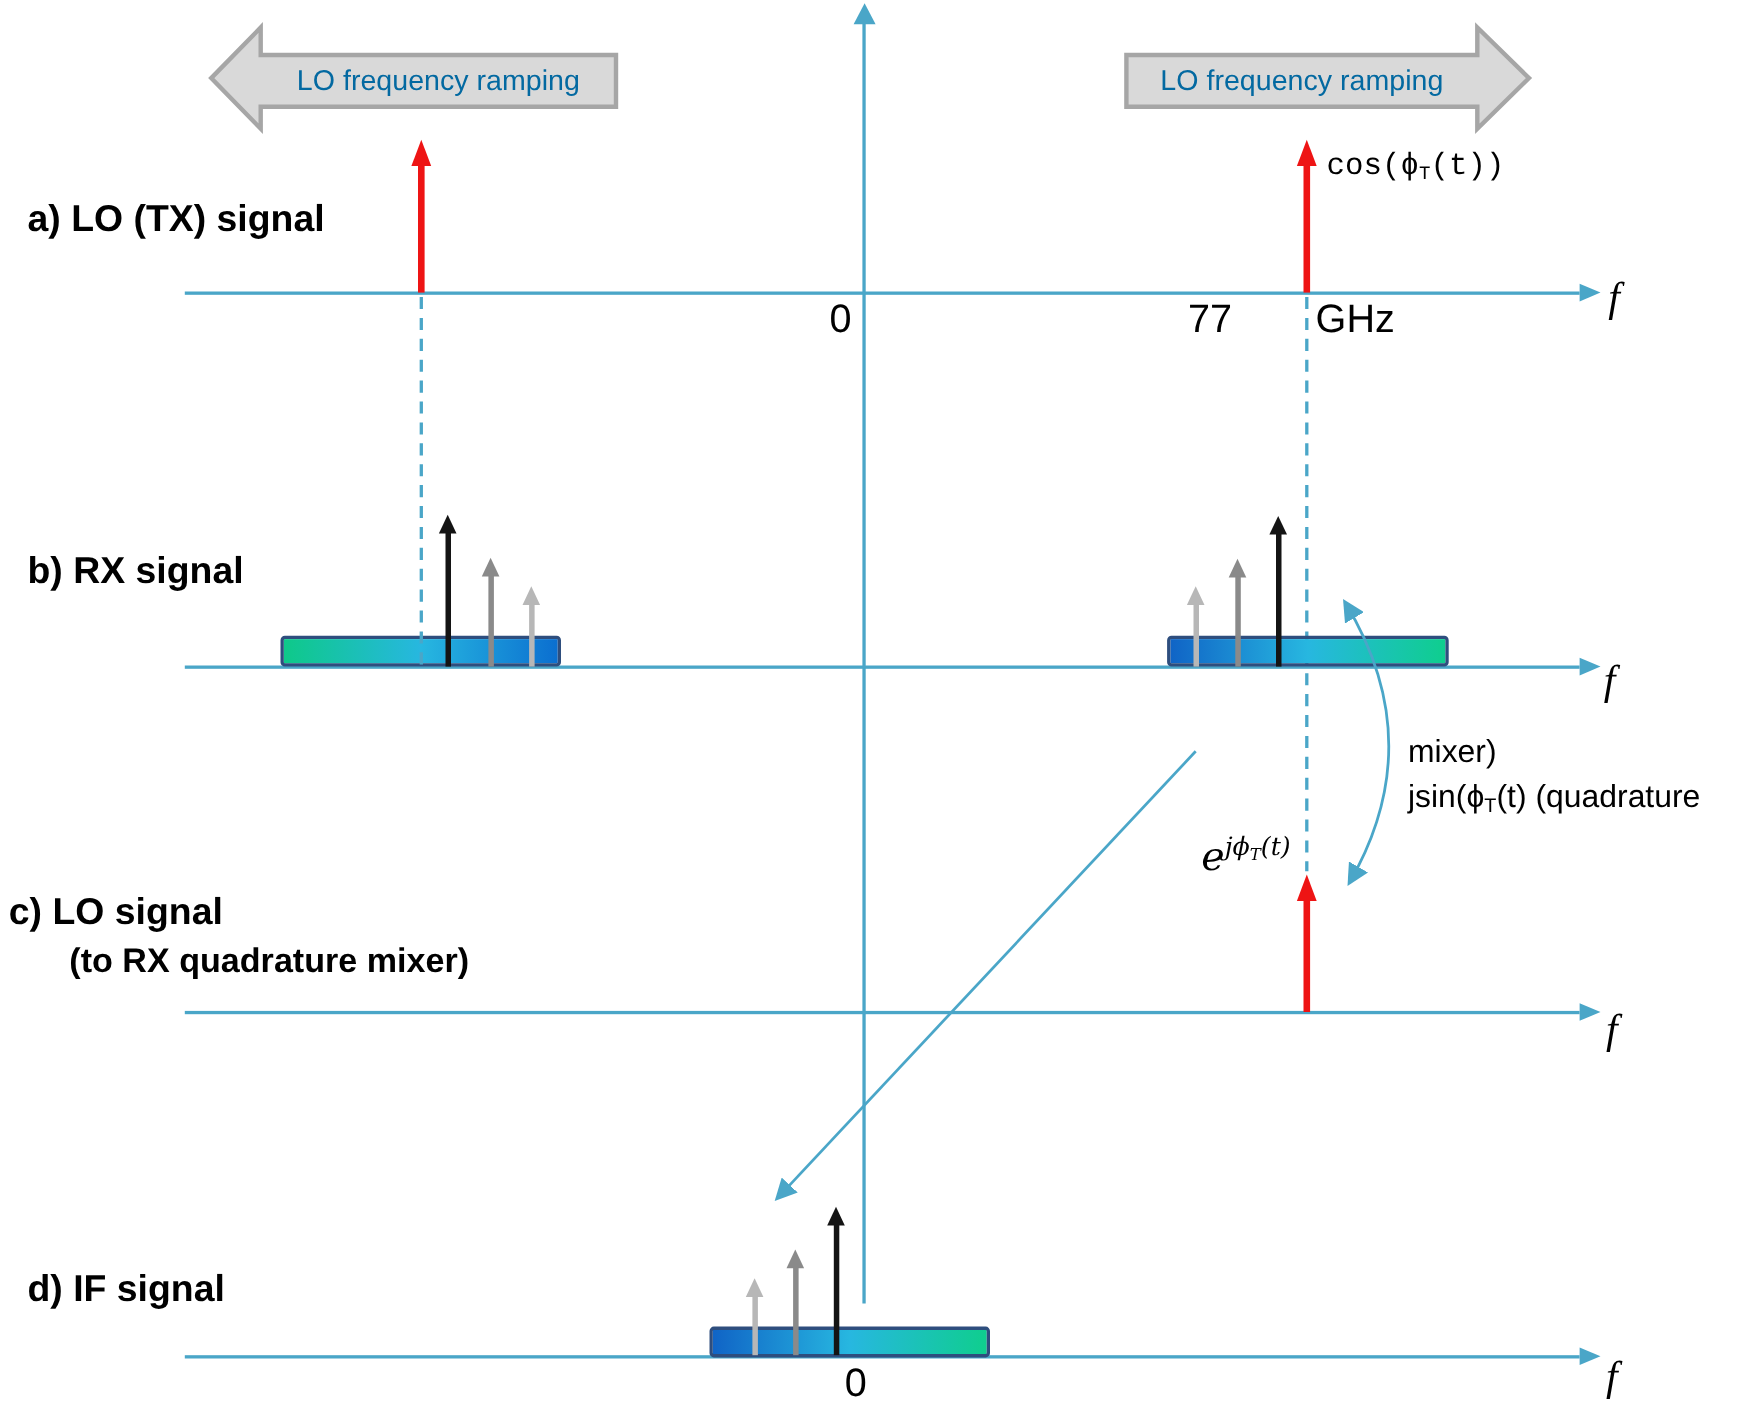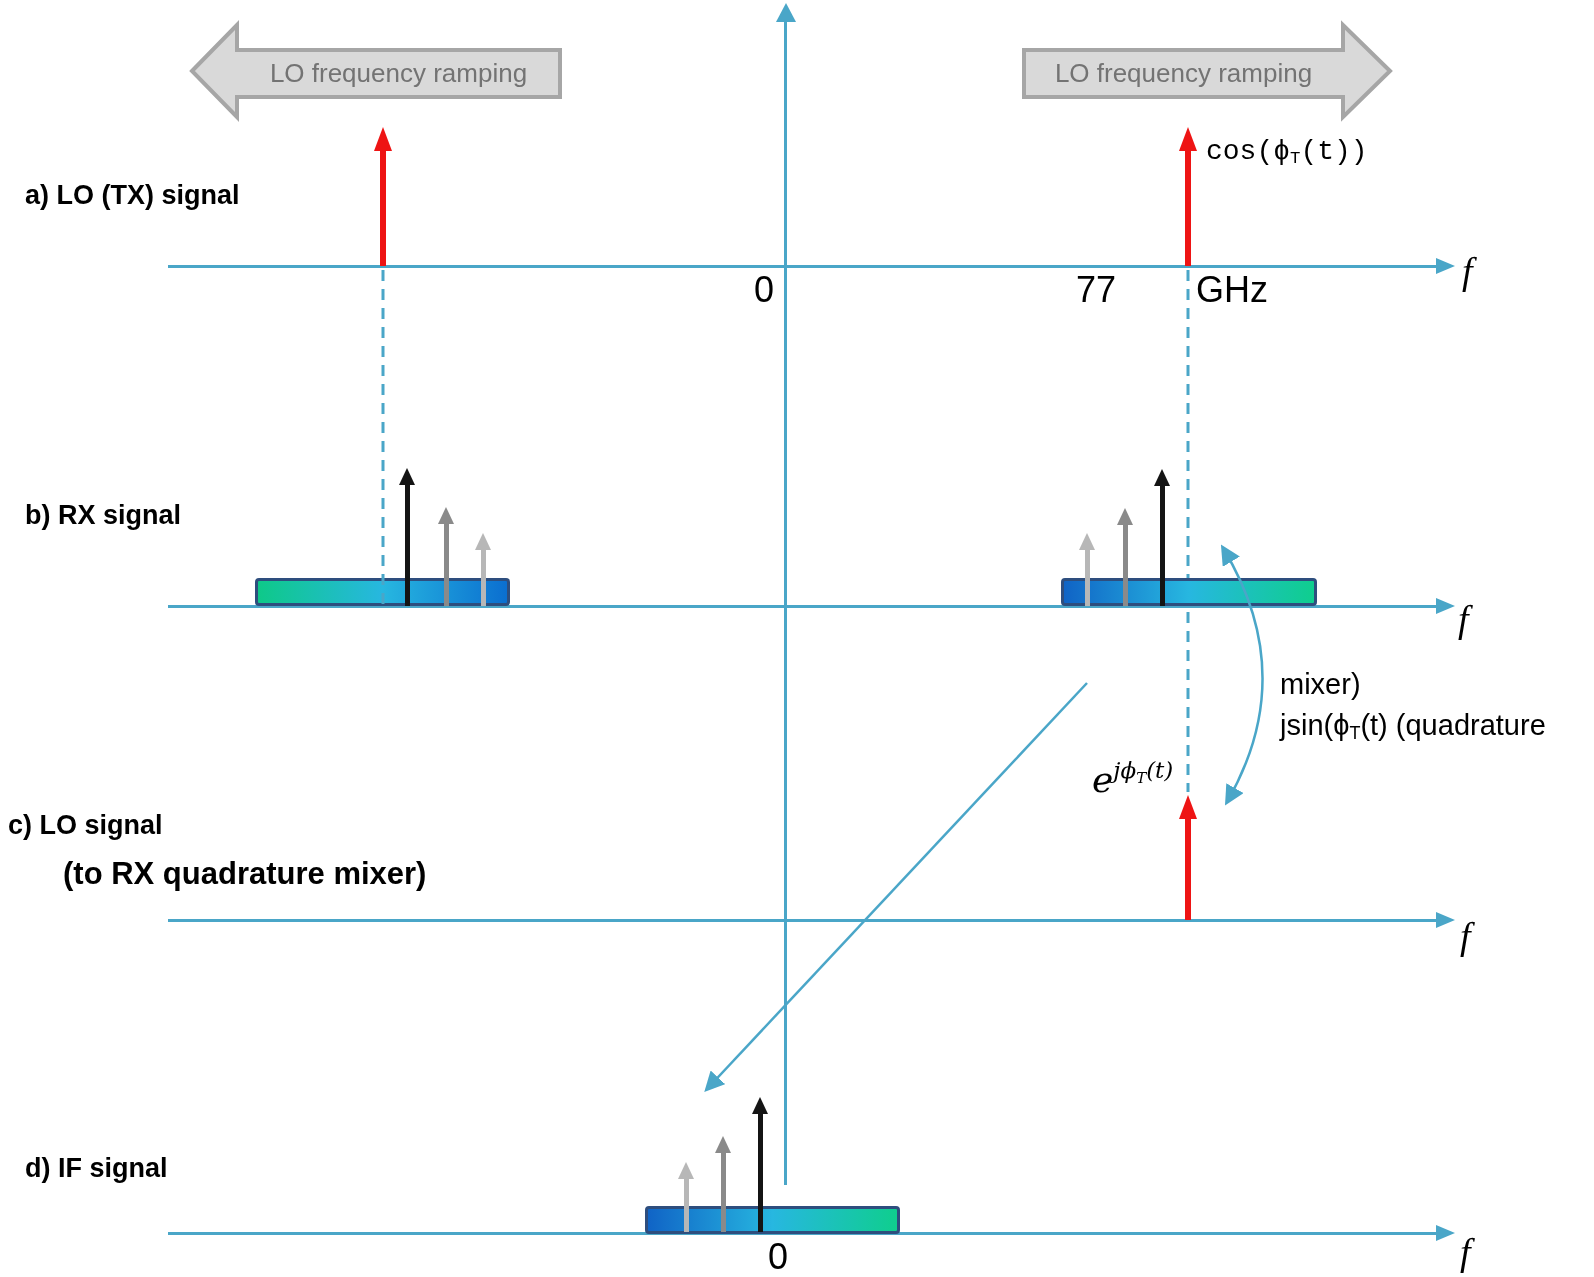--- a/index.html
+++ b/index.html
@@ -38,26 +38,26 @@
   .c-gray{background:#8a8a8a;}           .h-gray{border-bottom-color:#8a8a8a;}
   .c-lgray{background:#b7b7b7;}          .h-lgray{border-bottom-color:#b7b7b7;}
 
   
   .bar{position:absolute;height:28px;box-sizing:border-box;
     border:3px solid #2e4e7e;border-radius:4px;}
   .bar-g2b{background:linear-gradient(90deg,#0ec989 0%,#27b7e0 50%,#0b6fd0 100%);}
   .bar-b2g{background:linear-gradient(90deg,#1064c6 0%,#27b7e0 50%,#0fce8e 100%);}
 
   
-  .title{position:absolute;font-weight:bold;font-size:27px;letter-spacing:0px;white-space:nowrap;}
+  .title{position:absolute;font-weight:bold;font-size:34px;letter-spacing:0px;white-space:nowrap;}
   .subtitle{position:absolute;font-weight:bold;font-size:31px;white-space:nowrap;}
   .axis-f{position:absolute;font-family:"Liberation Serif", serif;font-style:italic;
     font-size:38px;line-height:38px;}
   .num{position:absolute;font-size:36px;line-height:38px;}
-  .banner-text{position:absolute;font-size:26px;line-height:32px;color:#737373;
+  .banner-text{position:absolute;font-size:26px;line-height:32px;color:#0369a1;
     text-align:center;white-space:nowrap;}
   .mathsans{position:absolute;font-size:28px;white-space:nowrap;}
   .mathsans sub, .subT{font-size:0.62em;vertical-align:-0.25em;}
   .note{position:absolute;font-size:29px;line-height:41px;white-space:nowrap;}
   .exp{position:absolute;font-family:"DejaVu Serif", serif;font-style:italic;
     font-size:36px;line-height:36px;white-space:nowrap;}
   .exp .sup{font-size:23px;vertical-align:14px;}
   .exp .sup .ssub{font-size:15px;vertical-align:-5px;}
 </style>
 </head>
@@ -77,21 +77,21 @@
   <div class="vaxis-line" style="left:784px;top:20px;height:1165px;"></div>
   <div class="vaxis-head-up" style="left:776px;top:3px;"></div>
 
   <div class="title" style="left:25px;top:180px;">a) LO (TX) signal</div>
 
   <div class="axis-line" style="left:168px;top:265px;width:1268px;"></div>
   <div class="axis-head-right" style="left:1436px;top:258px;"></div>
   <div class="axis-f" style="left:1462px;top:252px;">f</div>
 
   <div class="num" style="left:744px;top:271px;width:40px;text-align:center;">0</div>
-  <div class="num" style="left:1045px;top:271px;width:102px;text-align:center;">77</div>
+  <div class="num" style="left:1080px;top:271px;width:102px;text-align:left;">77</div>
   <div class="num" style="left:1196px;top:271px;">GHz</div>
 
   <div class="red-stem" style="left:380px;top:150px;height:116px;"></div>
   <div class="red-head" style="left:374px;top:127px;"></div>
   <div class="red-stem" style="left:1185px;top:150px;height:116px;"></div>
   <div class="red-head" style="left:1179px;top:127px;"></div>
 
   <div class="mathsans" style="left:1206px;top:136px;font-family:Liberation Mono, monospace;">
     <span>cos(ϕ</span><span class="subT">T</span><span>(t))</span>
   </div>

